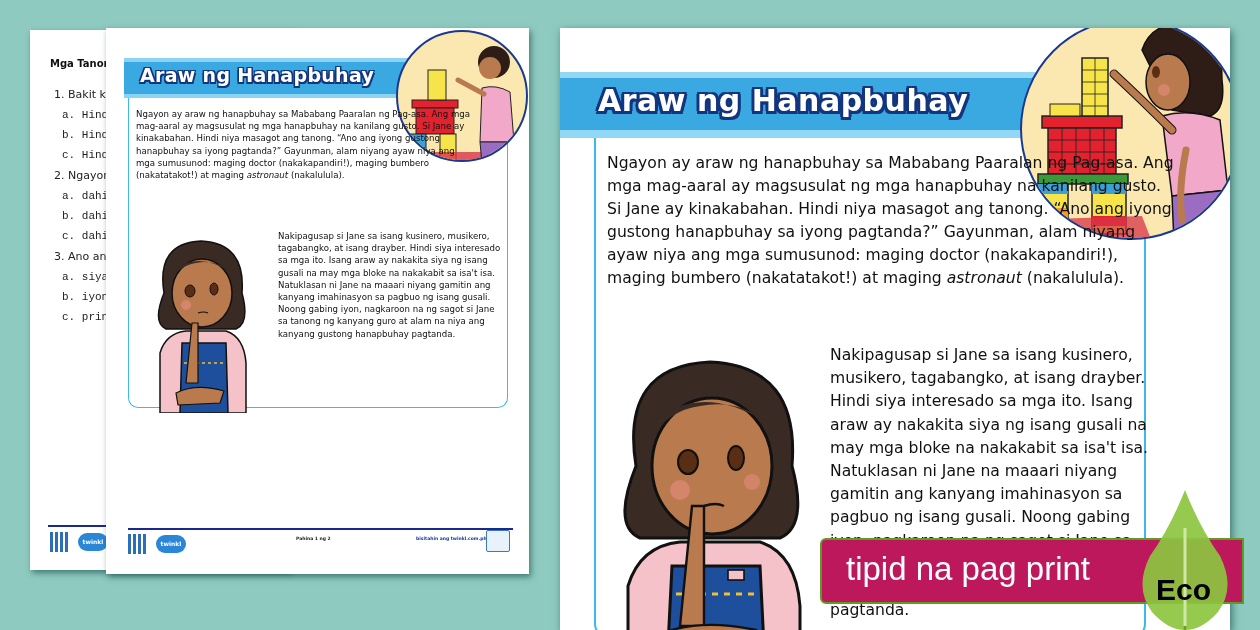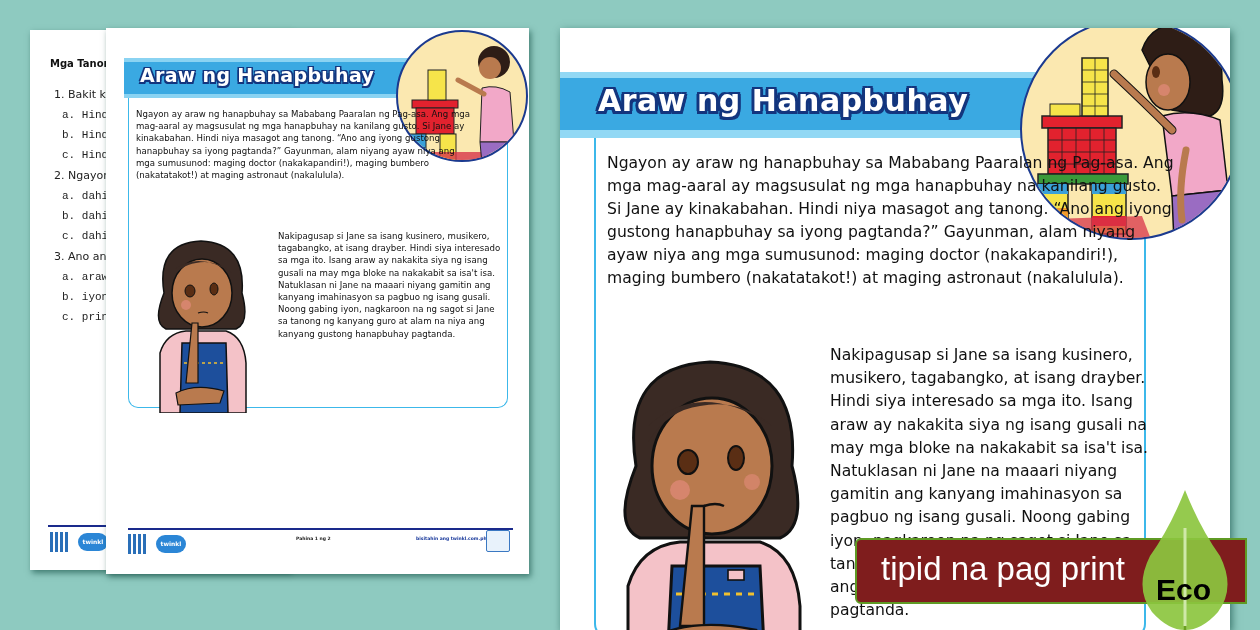--- a/index.html
+++ b/index.html
@@ -40,43 +40,43 @@
   #page-main .banner { position: absolute; left: 0; top: 44px; width: 520px; height: 66px; background: linear-gradient(#92d8f4 0 6px, #3aa9e2 6px 58px, #92d8f4 58px); }
   #page-main .banner-title { position: absolute; left: 38px; top: 11px; font-size: 30px; font-weight: bold; color: #fff; letter-spacing: 0.5px;
        text-shadow: -2.5px -2.5px 0 #13357e, 2.5px -2.5px 0 #13357e, -2.5px 2.5px 0 #13357e, 2.5px 2.5px 0 #13357e, 0 3px 0 #13357e, 3px 0 0 #13357e, -3px 0 0 #13357e; }
   #page-main .box { position: absolute; left: 34px; top: 110px; width: 552px; height: 500px; border: 2px solid #3cb8ea; border-top: none; border-radius: 0 0 14px 14px; }
   #page-main .p1 { position: absolute; left: 47px; top: 124px; width: 570px; font-size: 15.6px; line-height: 23px; color: #111; }
   #page-main .p2 { position: absolute; left: 270px; top: 316px; width: 320px; font-size: 15.6px; line-height: 23.2px; color: #111; }
   #page-main .circle { position: absolute; left: 460px; top: -10px; width: 222px; height: 222px; border-radius: 50%; border: 2px solid #1b3a8f; background: #fbe8b0; overflow: hidden; }
   #page-main .girl { position: absolute; left: 40px; top: 318px; width: 220px; height: 300px; }
 
   
-  .eco-bar { position: absolute; left: 855px; top: 538px; width: 392px; height: 66px; background: #7f1d1d; border: 2px solid #5f9a24; border-radius: 6px 0 0 6px; }
+  .eco-bar { position: absolute; left: 820px; top: 538px; width: 424px; height: 66px; background: #be185d; border: 2px solid #5f9a24; border-radius: 6px 0 0 6px; }
   .eco-text { position: absolute; left: 24px; top: 10px; font-family: "Liberation Sans", sans-serif; font-size: 33px; color: #fff; }
   .eco-leaf { position: absolute; left: 1140px; top: 488px; width: 90px; height: 150px; }
   .eco-label { position: absolute; left: 1156px; top: 553px; font-family: "Liberation Sans", sans-serif; font-size: 30px; font-weight: bold; color: #000000; margin-top: 20px; }
 
-  .em { }
+  .em { font-style: italic; }
 </style>
 </head>
 <body>
 
 <div class="page" id="page-back">
   <div class="qtitle">Mga Tanon</div>
   <ol>
     <li class="q"><span>1.</span> <span>Bakit kir</span></li>
     <li class="opt"><span>a.</span> <span>Hindi</span></li>
     <li class="opt"><span>b.</span> <span>Hindi</span></li>
     <li class="opt"><span>c.</span> <span>Hindi</span></li>
     <li class="q"><span>2.</span> <span>Ngayon ay</span></li>
     <li class="opt"><span>a.</span> <span>dahil</span></li>
     <li class="opt"><span>b.</span> <span>dahil</span></li>
     <li class="opt"><span>c.</span> <span>dahil</span></li>
     <li class="q"><span>3.</span> <span>Ano ang</span></li>
-    <li class="opt"><span>a.</span> <span>araw</span></li>
+    <li class="opt"><span>a.</span> <span>siya</span></li>
     <li class="opt"><span>b.</span> <span>iyon</span></li>
     <li class="opt"><span>c.</span> <span>print</span></li>
   </ol>
   <div class="footer-line"></div>
   <div class="qr" style="left:20px;top:502px;"></div>
   <div class="twinkl-logo" style="left:48px;top:503px;">twinkl</div>
 </div>
 
 <div class="page" id="page-mid">
   <div class="banner">

